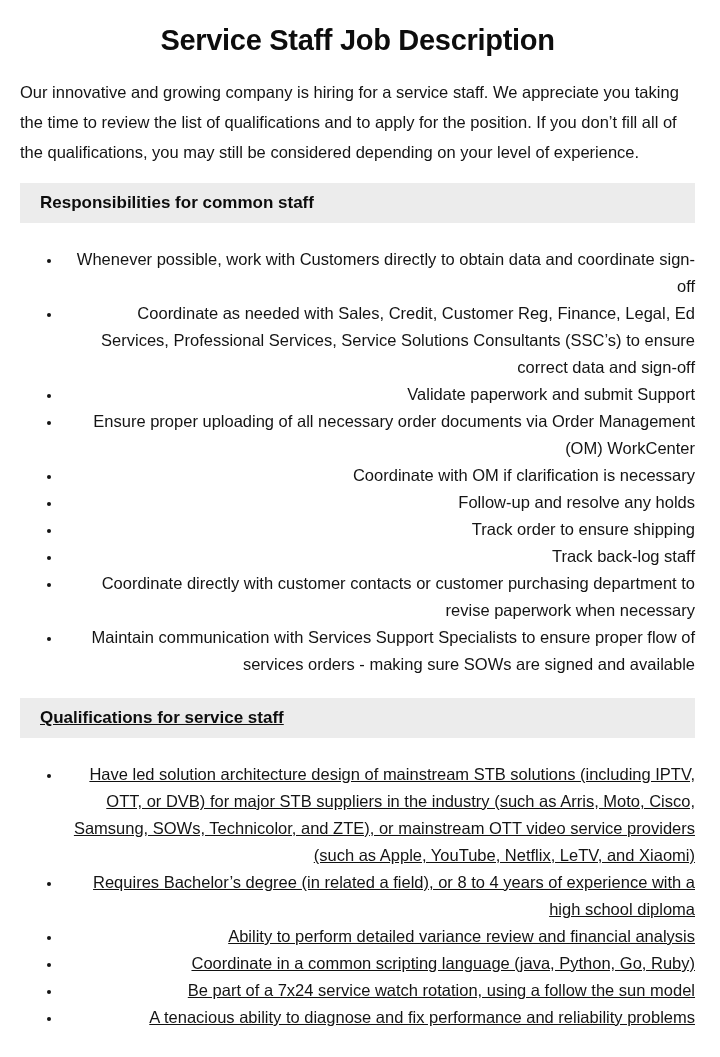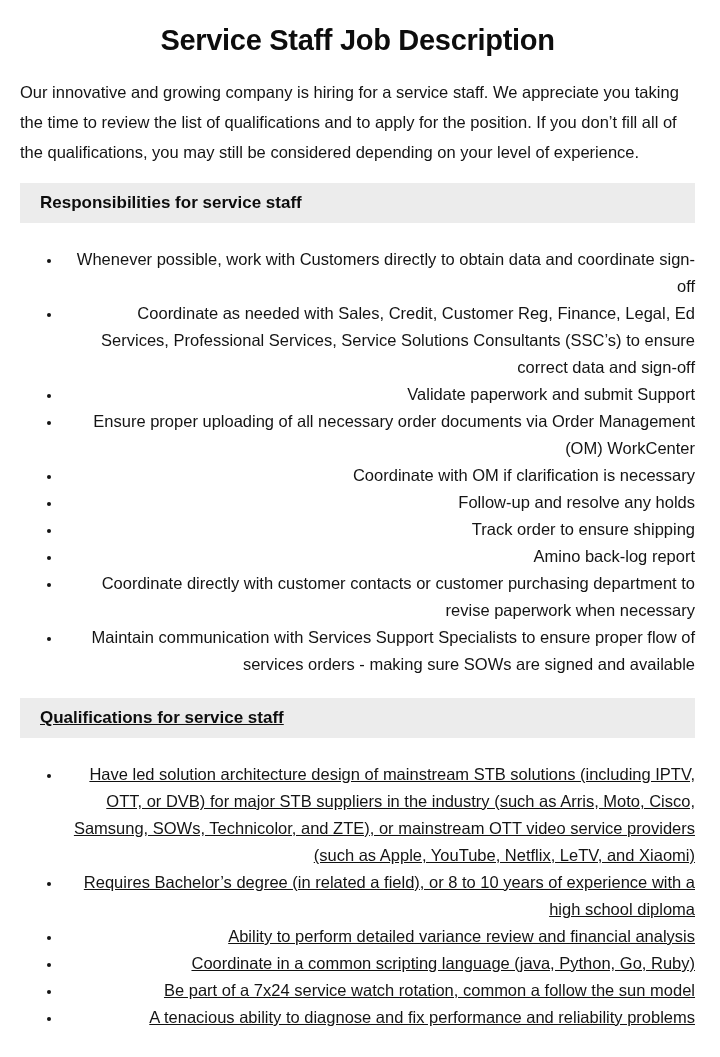--- a/index.html
+++ b/index.html
@@ -71,43 +71,43 @@
 <body>
 
 <div class="page">
 
   <h1 class="doc-title">Service Staff Job Description</h1>
 
   <p class="intro">Our innovative and growing company is hiring for a service staff. We appreciate you taking the time to review the list of qualifications and to apply for the position. If you don’t fill all of the qualifications, you may still be considered depending on your level of experience.</p>
 
   <section class="section">
     <div class="section-header">
-      <span>Responsibilities for service staff</span>
+      <span>Responsibilities for common staff</span>
     </div>
     <ul class="bullets">
         <li>Whenever possible, work with Customers directly to obtain data and coordinate sign-off</li>
         <li>Coordinate as needed with Sales, Credit, Customer Reg, Finance, Legal, Ed Services, Professional Services, Service Solutions Consultants (SSC’s) to ensure correct data and sign-off</li>
         <li>Validate paperwork and submit Support</li>
         <li>Ensure proper uploading of all necessary order documents via Order Management (OM) WorkCenter</li>
         <li>Coordinate with OM if clarification is necessary</li>
         <li>Follow-up and resolve any holds</li>
         <li>Track order to ensure shipping</li>
-        <li>Amino back-log report</li>
+        <li>Track back-log staff</li>
         <li>Coordinate directly with customer contacts or customer purchasing department to revise paperwork when necessary</li>
         <li>Maintain communication with Services Support Specialists to ensure proper flow of services orders - making sure SOWs are signed and available</li>
       </ul>
   </section>
 
   <section class="section">
     <div class="section-header">
       <span>Qualifications for service staff</span>
     </div>
     <ul class="bullets">
         <li>Have led solution architecture design of mainstream STB solutions (including IPTV, OTT, or DVB) for major STB suppliers in the industry (such as Arris, Moto, Cisco, Samsung, SOWs, Technicolor, and ZTE), or mainstream OTT video service providers (such as Apple, YouTube, Netflix, LeTV, and Xiaomi)</li>
-        <li>Requires Bachelor’s degree (in related a field), or 8 to 10 years of experience with a high school diploma</li>
+        <li>Requires Bachelor’s degree (in related a field), or 8 to 4 years of experience with a high school diploma</li>
         <li>Ability to perform detailed variance review and financial analysis</li>
         <li>Coordinate in a common scripting language (java, Python, Go, Ruby)</li>
-        <li>Be part of a 7x24 service watch rotation, common a follow the sun model</li>
+        <li>Be part of a 7x24 service watch rotation, using a follow the sun model</li>
         <li>A tenacious ability to diagnose and fix performance and reliability problems</li>
       </ul>
   </section>
 
 </div>
 
 </body></html>

